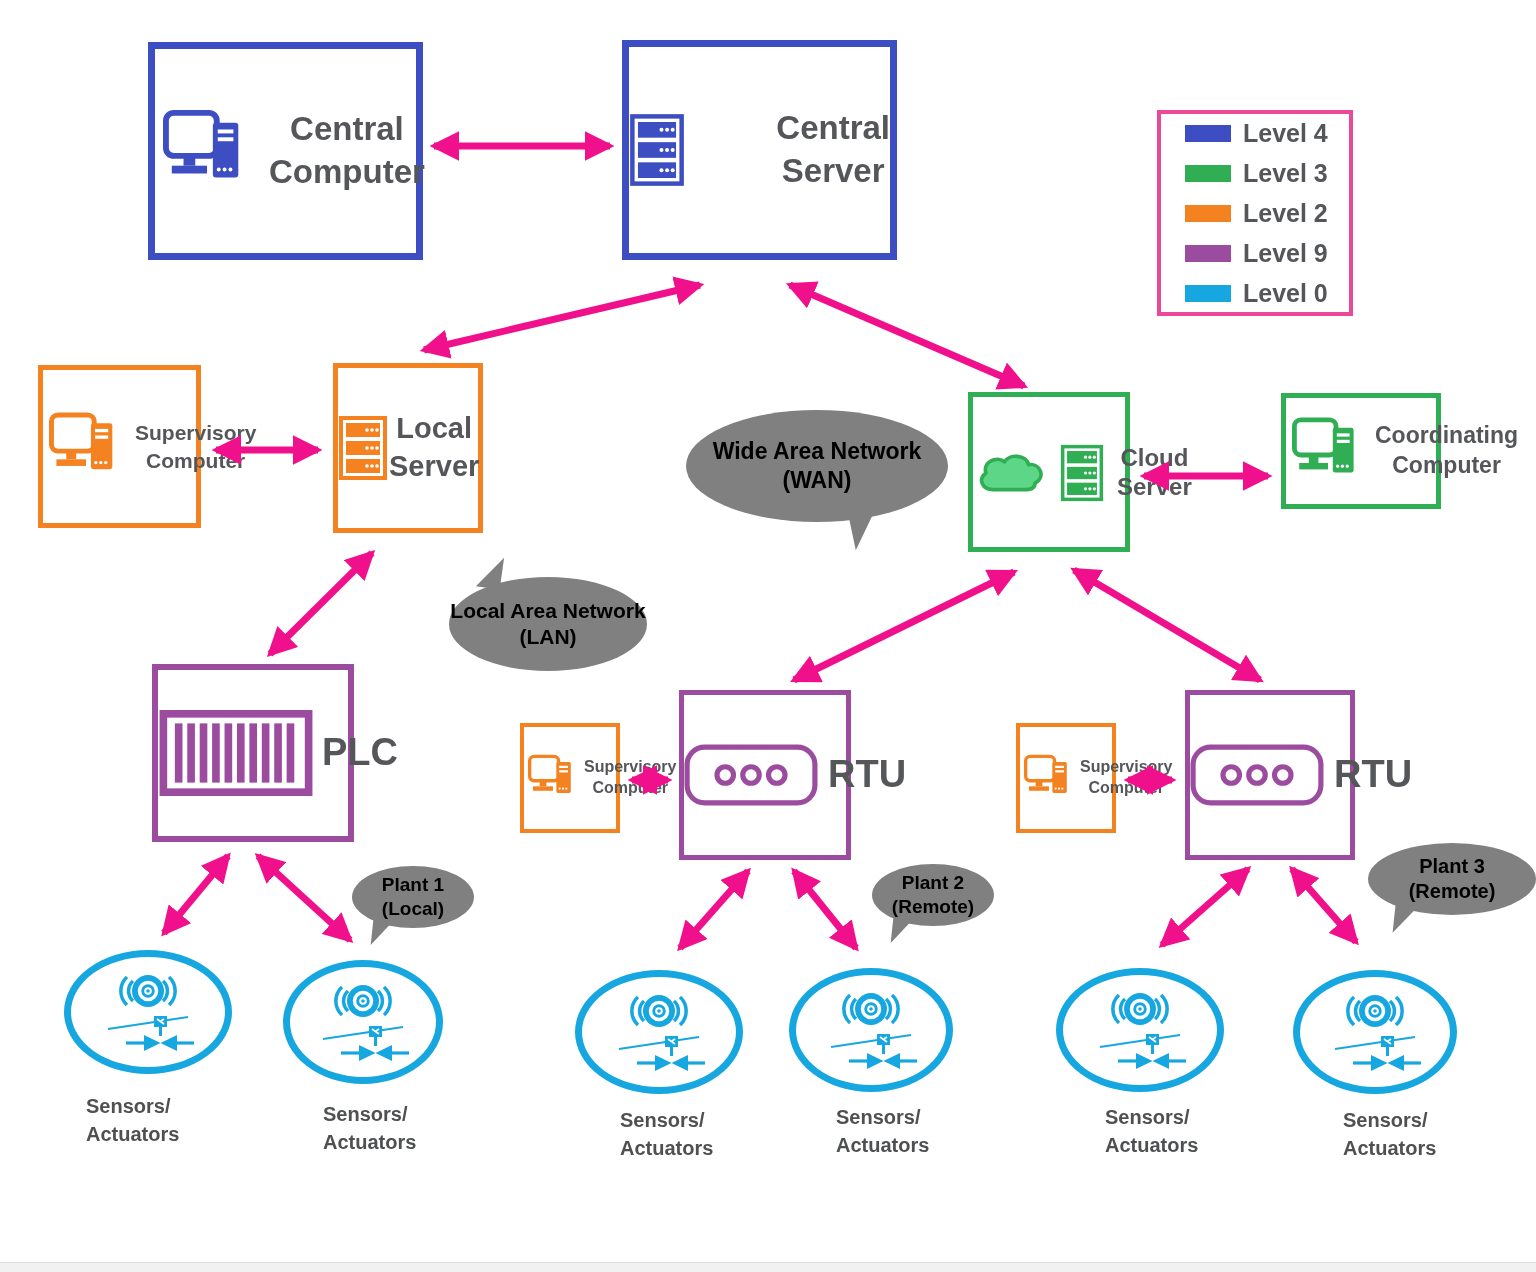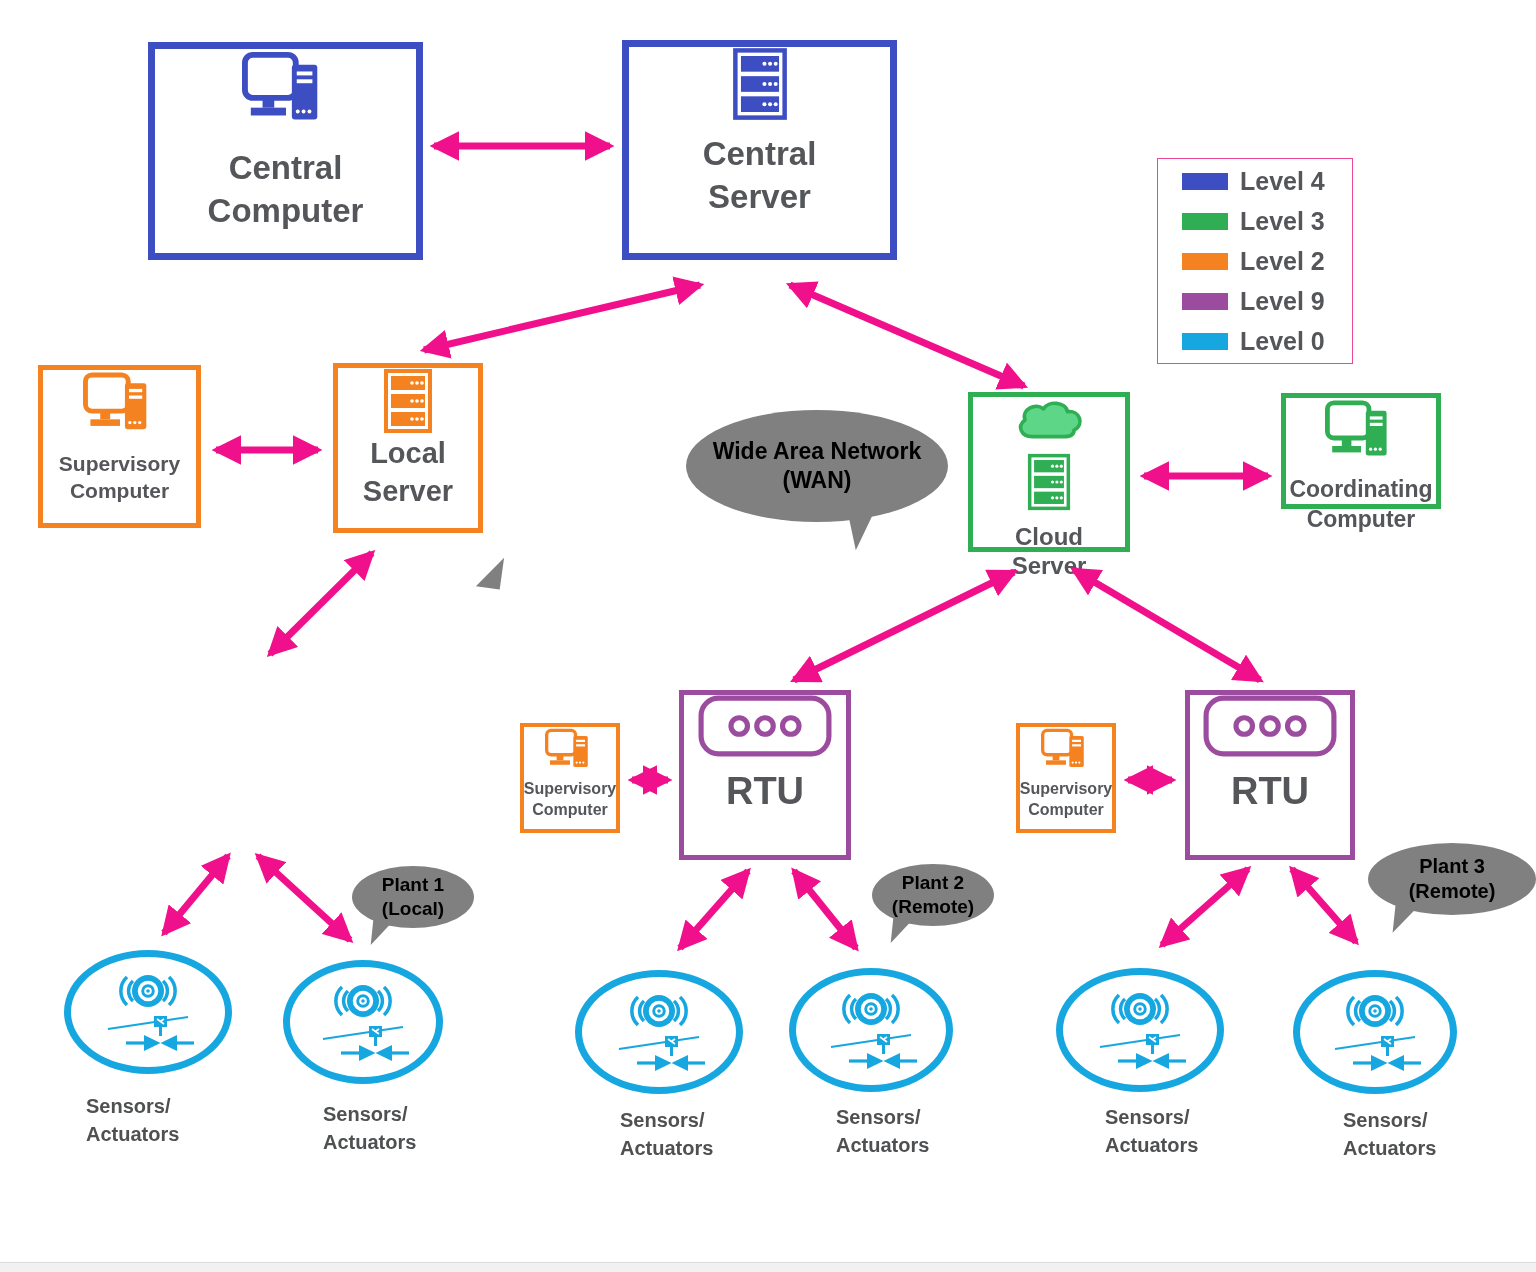--- a/index.html
+++ b/index.html
@@ -8,21 +8,21 @@
     font-family:"Liberation Sans", sans-serif;
   }
   
   .c-blue{color:#3D4EC3}.c-orange{color:#F58220}.c-green{color:#2FAE53}
   .c-purple{color:#9C4C9E}.c-cyan{color:#16A7E0}
   .b-blue{border-color:#3D4EC3}.b-orange{border-color:#F58220}
   .b-green{border-color:#2FAE53}.b-purple{border-color:#9C4C9E}
 
   .node{
     position:absolute;background:#fff;border-style:solid;z-index:2;
-    display:flex;flex-direction:column;align-items:center;justify-content:flex-start;
+    display:flex;flex-direction:row;align-items:center;justify-content:space-between;
     box-sizing:border-box;
   }
   .nlabel{
     font-weight:bold;color:#54565A;text-align:center;white-space:pre-line;line-height:1.3;
   }
   .icon{flex:none;display:block;}
 
   #arrows{position:absolute;left:0;top:0;width:1536px;height:1272px;z-index:3;pointer-events:none;}
 
   .bubble{
@@ -38,22 +38,22 @@
     position:absolute;background:#fff;border:7px solid #16A7E0;border-radius:50%;z-index:2;
     display:flex;align-items:center;justify-content:center;box-sizing:border-box;
   }
   .slabel{
     position:absolute;z-index:2;font-weight:bold;color:#4E5052;font-size:20px;
     line-height:1.4;white-space:pre-line;text-align:left;
   }
 
   #legend{
     position:absolute;left:1157px;top:110px;width:196px;height:206px;z-index:2;
-    border:1px solid #ec4899;background:#fff;box-sizing:border-box;
-    display:flex;flex-direction:column;justify-content:center;gap:11px;padding:10px 0 10px 24px;margin-top:48px;
+    border:4px solid #ec4899;background:#fff;box-sizing:border-box;
+    display:flex;flex-direction:column;justify-content:center;gap:11px;padding:10px 0 10px 24px;
   }
   .lrow{display:flex;align-items:center;gap:12px;}
   .sw{width:46px;height:17px;flex:none;}
   .sw0{background:#3D4EC3}.sw1{background:#2FAE53}.sw2{background:#F58220}
   .sw3{background:#9C4C9E}.sw4{background:#16A7E0}
   .llabel{font-weight:bold;color:#54565A;font-size:25px;}
 
   #title{
     position:absolute;left:0;right:0;top:1190px;text-align:center;z-index:2;
   }
@@ -240,21 +240,43 @@
       <rect x="61" y="31" width="16" height="4" fill="#fff"></rect>
       <circle cx="62" cy="64" r="2" fill="#fff"></circle>
         <circle cx="68" cy="64" r="2" fill="#fff"></circle>
         <circle cx="74" cy="64" r="2" fill="#fff"></circle>
     </svg>
     <div class="nlabel" style="font-size:23px">Coordinating
 Computer</div>
   </div>
 
   <div class="tail" style="left:478px;top:556px;border-bottom:32px solid #808080;border-left:24px solid transparent;transform:rotate(8deg)"></div>
-
+  <div class="bubble" style="left:449px;top:577px;width:198px;height:94px">
+    <div class="blabel" style="font-size:21px">Local Area Network
+(LAN)</div>
+  </div>
+
+  <div class="node b-purple" style="left:152px;top:664px;width:202px;height:178px;border-width:6px;gap:8px">
+    <svg class="icon c-purple" width="156" height="86" viewBox="0 0 160 90">
+      <rect x="4" y="4" width="152" height="82" fill="none" stroke="currentColor" stroke-width="8"></rect>
+      <g fill="currentColor">
+        <rect x="16" y="14" width="8" height="62"></rect>
+          <rect x="29" y="14" width="8" height="62"></rect>
+        <rect x="42" y="14" width="8" height="62"></rect>
+          <rect x="55" y="14" width="8" height="62"></rect>
+        <rect x="68" y="14" width="8" height="62"></rect>
+          <rect x="81" y="14" width="8" height="62"></rect>
+        <rect x="94" y="14" width="8" height="62"></rect>
+          <rect x="107" y="14" width="8" height="62"></rect>
+        <rect x="120" y="14" width="8" height="62"></rect>
+          <rect x="133" y="14" width="8" height="62"></rect>
+      </g>
+    </svg>
+    <div class="nlabel" style="font-size:38px">PLC</div>
+  </div>
 
   <div class="node b-orange" style="left:520px;top:723px;width:100px;height:110px;border-width:4px;gap:2px">
     <svg class="icon c-orange" width="58" height="50" viewBox="0 0 100 90">
       <rect x="8" y="6" width="52" height="44" rx="8" fill="#fff" stroke="currentColor" stroke-width="6"></rect>
       <rect x="26" y="50" width="12" height="10" fill="currentColor"></rect>
       <rect x="14" y="60" width="36" height="8" fill="currentColor"></rect>
       <rect x="56" y="16" width="26" height="56" rx="3" fill="currentColor"></rect>
       <rect x="61" y="23" width="16" height="4" fill="#fff"></rect>
       <rect x="61" y="31" width="16" height="4" fill="#fff"></rect>
       <circle cx="62" cy="64" r="2" fill="#fff"></circle>

